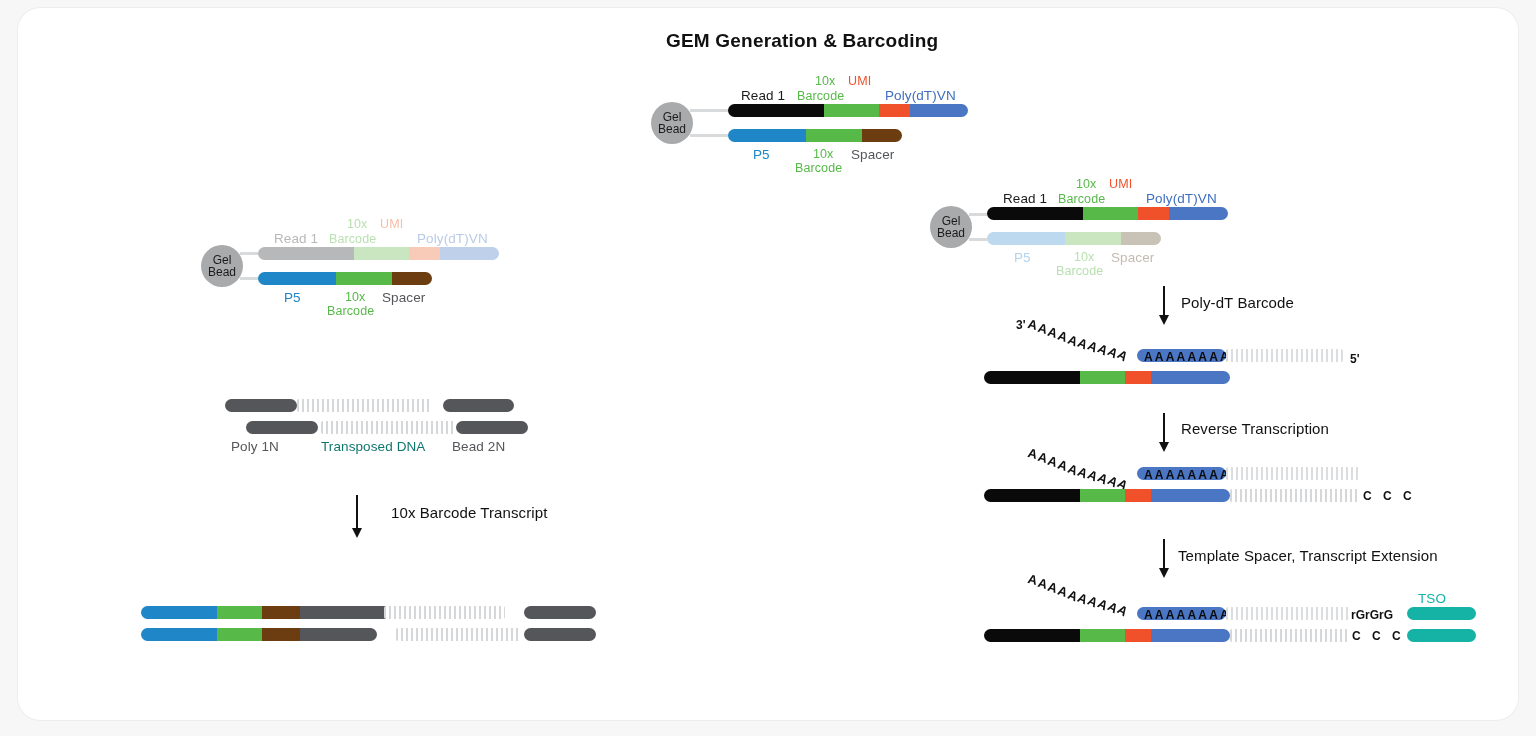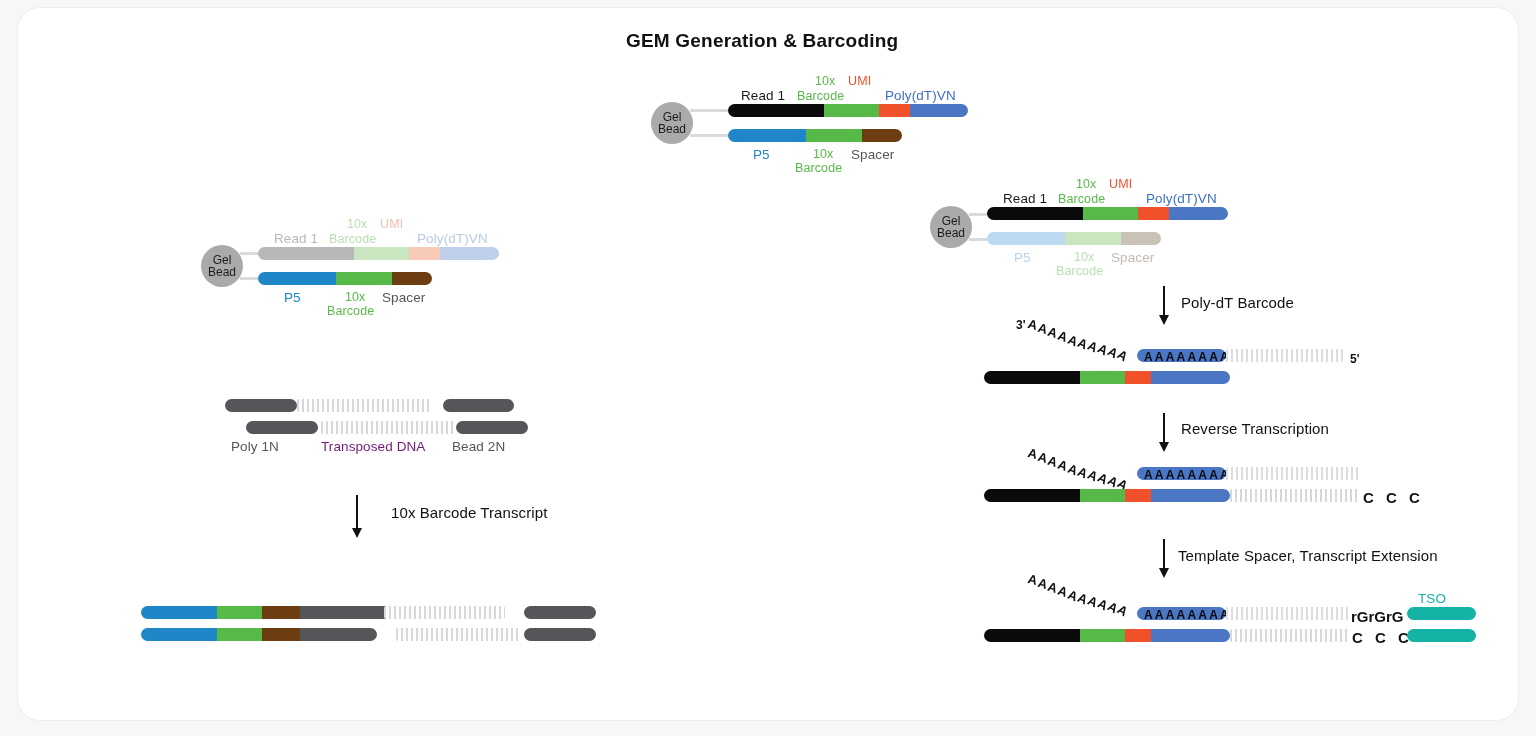--- a/index.html
+++ b/index.html
@@ -40,21 +40,21 @@
     font-size: 15px; color: #111112; white-space: nowrap;
     letter-spacing: .1px;
   }
   .c-black  { color: #1b1b1d; }
   .c-green  { color: #56b948; }
   .c-orange { color: #f0502a; }
   .c-blue   { color: #3f6fc0; }
   .c-p5     { color: #1f86c8; }
   .c-brown  { color: #55565a; }
   .c-teal   { color: #15b2a6; }
-  .c-grey   { color: #701a75; }
+  .c-grey   { color: #0f766e; }
   .f-grey   { color: #b7b8ba; }
   .f-green  { color: #b9e0b0; }
   .f-orange { color: #f7bda9; }
   .f-blue   { color: #b9cbe8; }
   .f-p5     { color: #b3d4ec; }
   .f-brown  { color: #c3bcb1; }
 
   
   .strand { position: absolute; height: 13px; display: flex; }
   .strand .seg { height: 100%; }
@@ -109,36 +109,36 @@
   
   .polyA { position: absolute; }
   .polyA span {
     position: absolute; font-size: 13px; font-weight: bold;
     color: #111112; font-family: "Liberation Sans", sans-serif;
   }
   .prime {
     position: absolute; font-size: 12px; font-weight: bold; color: #111112;
   }
   .rna-letters {
-    position: absolute; font-size: 15px; font-weight: bold;
+    position: absolute; font-size: 12px; font-weight: bold;
     color: #111112; letter-spacing: 4px; white-space: nowrap;
   }
   .rna-letters.tight { letter-spacing: 0px; }
   .aaa-in {
     position: absolute; font-size: 12px; font-weight: bold; color: #0a0a0a;
     letter-spacing: 2.2px; white-space: nowrap;
   }
 </style>
 </head>
 <body>
 
 <div id="stage">
 <div id="card">
 
-  <div class="abs title" style="left:608px; top:22px;">GEM Generation &amp; Barcoding</div>
+  <div class="abs title" style="left:648px; top:22px;">GEM Generation &amp; Barcoding</div>
 
   <div>
     <div class="abs bead" style="left:633px; top:94px;">
       <span>Gel</span>
       <span>Bead</span>
     </div>
     <div class="abs connector" style="left:672px; top:101px; width:38px;"></div>
     <div class="abs connector" style="left:672px; top:126px; width:38px;"></div>
 
     <div class="abs lbl c-black" style="left:723px; top:80px;">Read 1</div>

